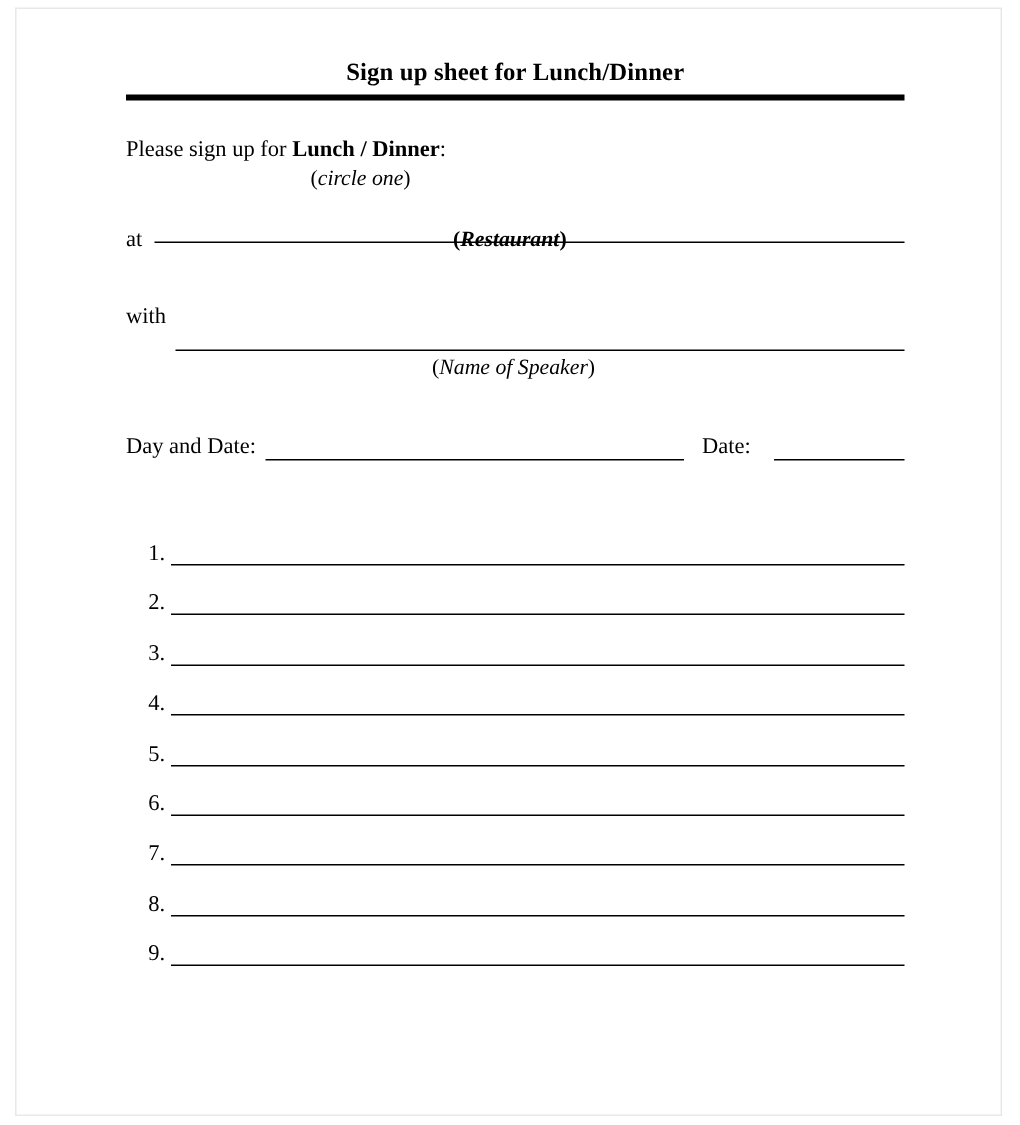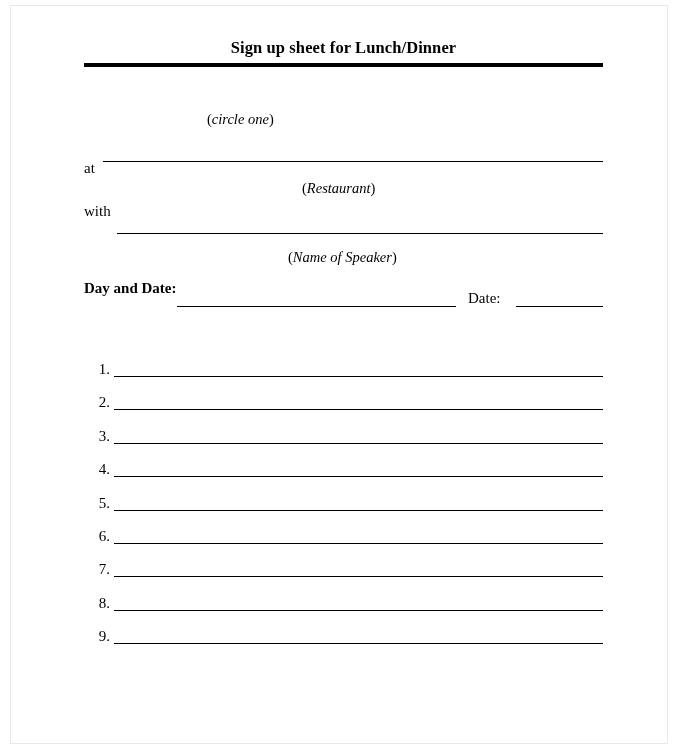--- a/index.html
+++ b/index.html
@@ -114,38 +114,41 @@
 </head>
 <body>
 
 <div class="page-frame"></div>
 
 <div class="doc">
 
   <div class="title">Sign up sheet for Lunch/Dinner</div>
   <div class="title-rule"></div>
 
+  <div class="row" style="left:84px; top:92px;">
+    <span>Please sign up for </span><span class="b">Lunch / Dinner</span><span>:</span>
+  </div>
 
   <div class="caption" style="left:207px; top:111px;">
     <span>(</span><span class="it">circle one</span><span>)</span>
   </div>
 
-  <div class="row" style="left:84px; top:160px;">at</div>
+  <div class="row" style="left:84px; top:152px;">at</div>
   <div class="rule" style="left:103px; top:161px; width:500px;"></div>
-  <div class="caption" style="left:302px; top:180px;">
+  <div class="caption" style="left:302px; top:152px;font-weight:bold;">
     <span>(</span><span class="it">Restaurant</span><span>)</span>
   </div>
 
   <div class="row" style="left:84px; top:203px;">with</div>
   <div class="rule" style="left:117px; top:233px; width:486px;"></div>
-  <div class="caption" style="left:288px; top:249px;">
+  <div class="caption" style="left:288px; top:237px;">
     <span>(</span><span class="it">Name of Speaker</span><span>)</span>
   </div>
 
-  <div class="row" style="left:84px; top:280px;font-weight:bold;">Day and Date:</div>
+  <div class="row" style="left:84px; top:290px;">Day and Date:</div>
   <div class="rule" style="left:177px; top:306px; width:279px;"></div>
   <div class="row" style="left:468px; top:290px;">Date:</div>
   <div class="rule" style="left:516px; top:306px; width:87px;"></div>
 
   <div class="signup-list">
     <div class="signup-row">
       <span class="signup-num">1.</span>
       <span class="signup-rule"></span>
     </div>
     <div class="signup-row">

